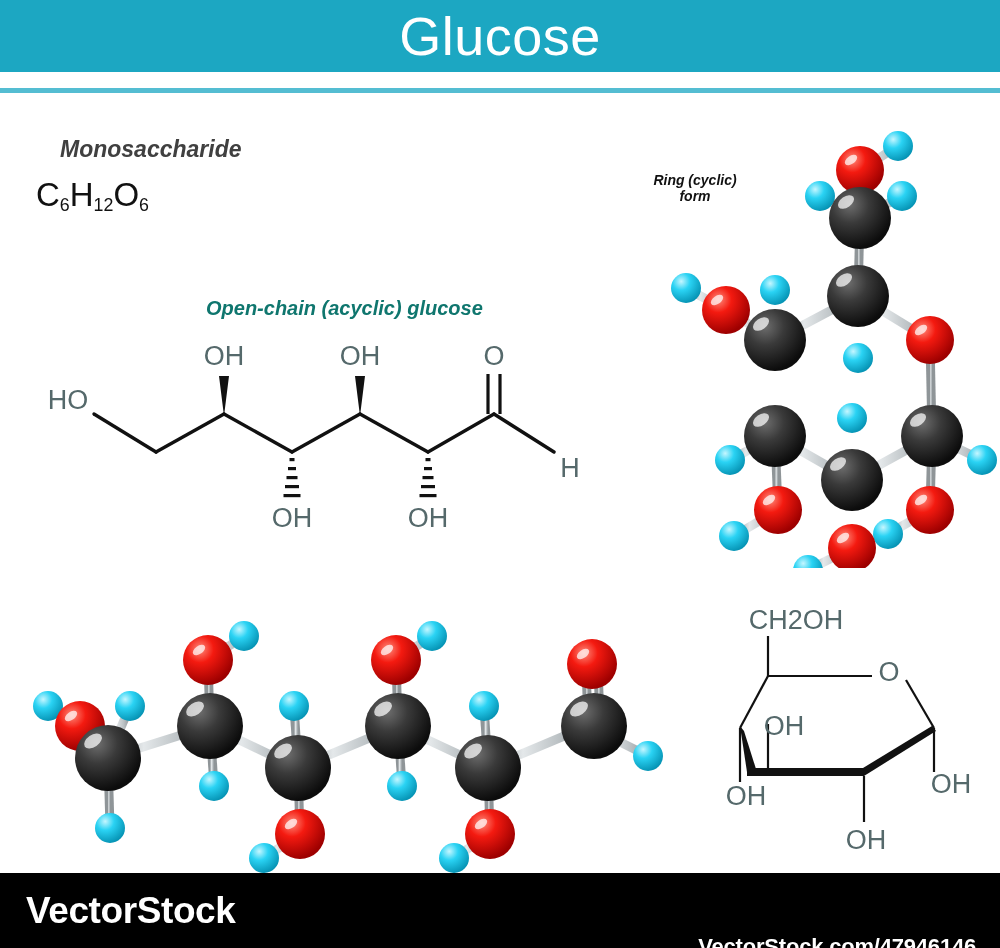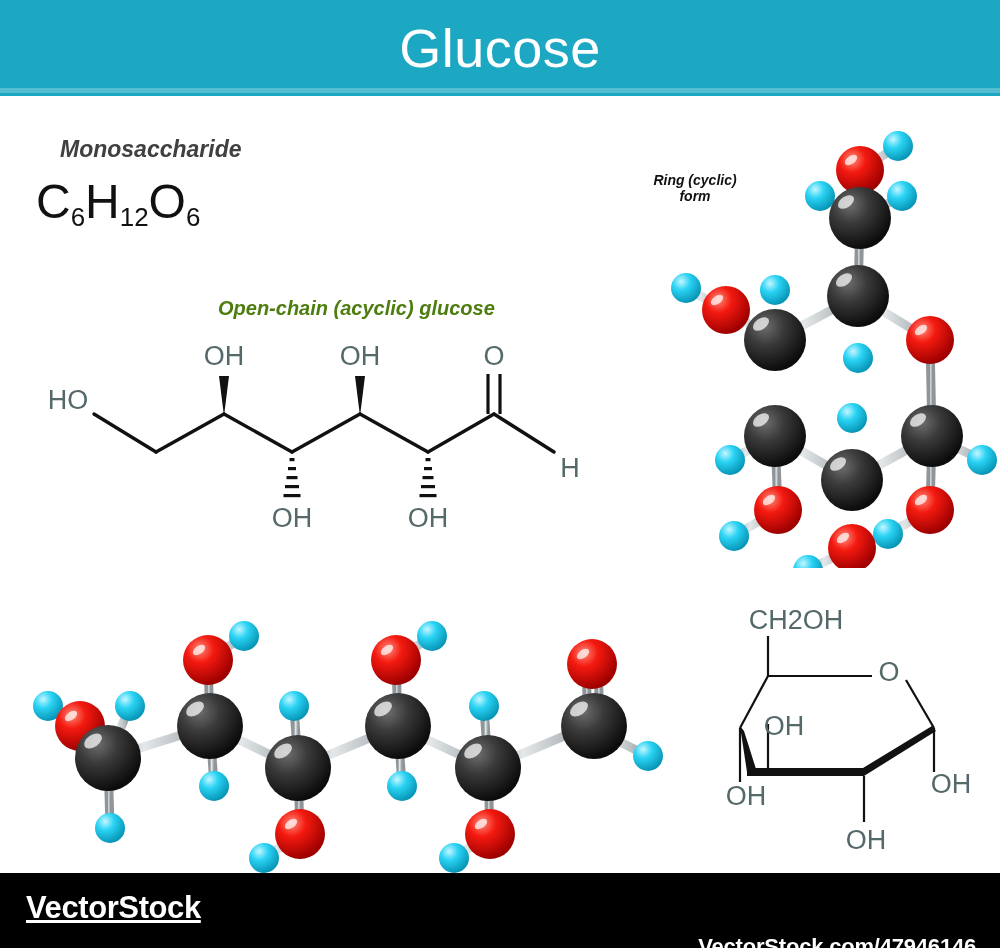--- a/index.html
+++ b/index.html
@@ -19,21 +19,21 @@
     width: 1000px;
     height: 948px;
     background: #ffffff;
   }
 
   
   .header-band {
     position: absolute;
     left: 0; top: 0;
     width: 1000px;
-    height: 96px;
+    height: 72px;
     background: #1ca7c2;
     display: flex;
     align-items: center;
     justify-content: center;
   }
   .header-title {
     color: #ffffff;
     font-size: 54px;
     font-weight: 400;
     letter-spacing: 0.5px;
@@ -52,25 +52,24 @@
     position: absolute;
     left: 0; top: 873px;
     width: 1000px;
     height: 75px;
     background: #000000;
   }
   .footer-brand {
     position: absolute;
     left: 26px; top: 892px;
     color: #ffffff;
-    font-size: 31px;
+    font-size: 37px;
     font-weight: bold;
     letter-spacing: -0.4px;
     line-height: 1;
-    text-decoration: underline;
   }
   .footer-url {
     position: absolute;
     right: 24px; top: 900px;
     color: #ffffff;
     font-size: 22px;
     font-weight: bold;
     letter-spacing: -0.2px;
     line-height: 1;
     margin-top: 36px;
@@ -83,37 +82,36 @@
     color: #404040;
     font-size: 23px;
     font-style: italic;
     font-weight: bold;
     line-height: 1;
   }
   .formula {
     position: absolute;
     left: 36px; top: 178px;
     color: #111111;
-    font-size: 48px;
+    font-size: 33px;
     line-height: 1;
     white-space: nowrap;
   }
   .formula sub {
     font-size: 0.54em;
     vertical-align: -0.30em;
   }
   .lbl-openchain {
     position: absolute;
     left: 206px; top: 298px;
-    color: #4d7c0f;
+    color: #0f766e;
     font-size: 20px;
     font-style: italic;
     font-weight: bold;
     line-height: 1;
-    margin-left: 12px;
   }
   .lbl-ring {
     position: absolute;
     left: 620px; top: 172px;
     width: 150px;
     color: #111111;
     font-size: 14px;
     font-style: italic;
     font-weight: bold;
     line-height: 1.15;

